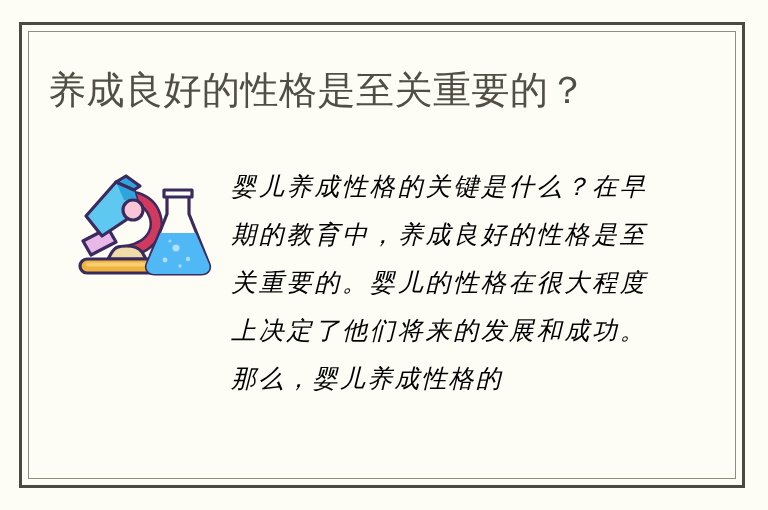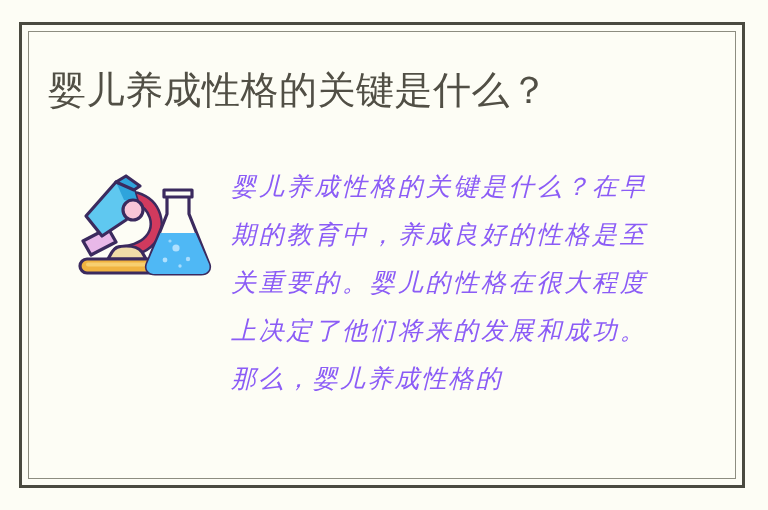--- a/index.html
+++ b/index.html
@@ -76,38 +76,38 @@
 
   
   .body-copy {
     position: absolute;
     left: 231px;
     top: 163px;
     width: 416px;
     font-family: "DejaVu Serif", "Liberation Serif", serif;
     font-size: 25px;
     line-height: 48px;
-    color: #8b5cf6;
+    color: #000000;
     text-align: justify;
     text-justify: inter-character;
     letter-spacing: 2.2px;
     font-style: italic;
     font-weight: 400;
     word-break: break-all;
   }
 </style>
 </head>
 <body>
 
 <div id="page">
 
   <div class="frame-outer"></div>
   <div class="frame-inner"></div>
 
-  <div class="title">婴儿养成性格的关键是什么？</div>
+  <div class="title">养成良好的性格是至关重要的？</div>
 
   <div class="illustration">
     <svg viewBox="0 0 148 124" xmlns="http://www.w3.org/2000/svg">
       <g stroke="#3b2a5e" stroke-width="3.2" stroke-linejoin="round" stroke-linecap="round">
 
         <path d="M72 38 C92 44 98 66 86 80 C79 88 66 92 55 92" fill="none" stroke="#3b2a5e" stroke-width="13.5"></path>
         <path d="M72 38 C92 44 98 66 86 80 C79 88 66 92 55 92" fill="none" stroke="#d13a5e" stroke-width="8.5"></path>
 
         <path d="M48 92 C52 84 72 84 78 92 L82 99 L44 99 Z" fill="#f0dca8"></path>
 

